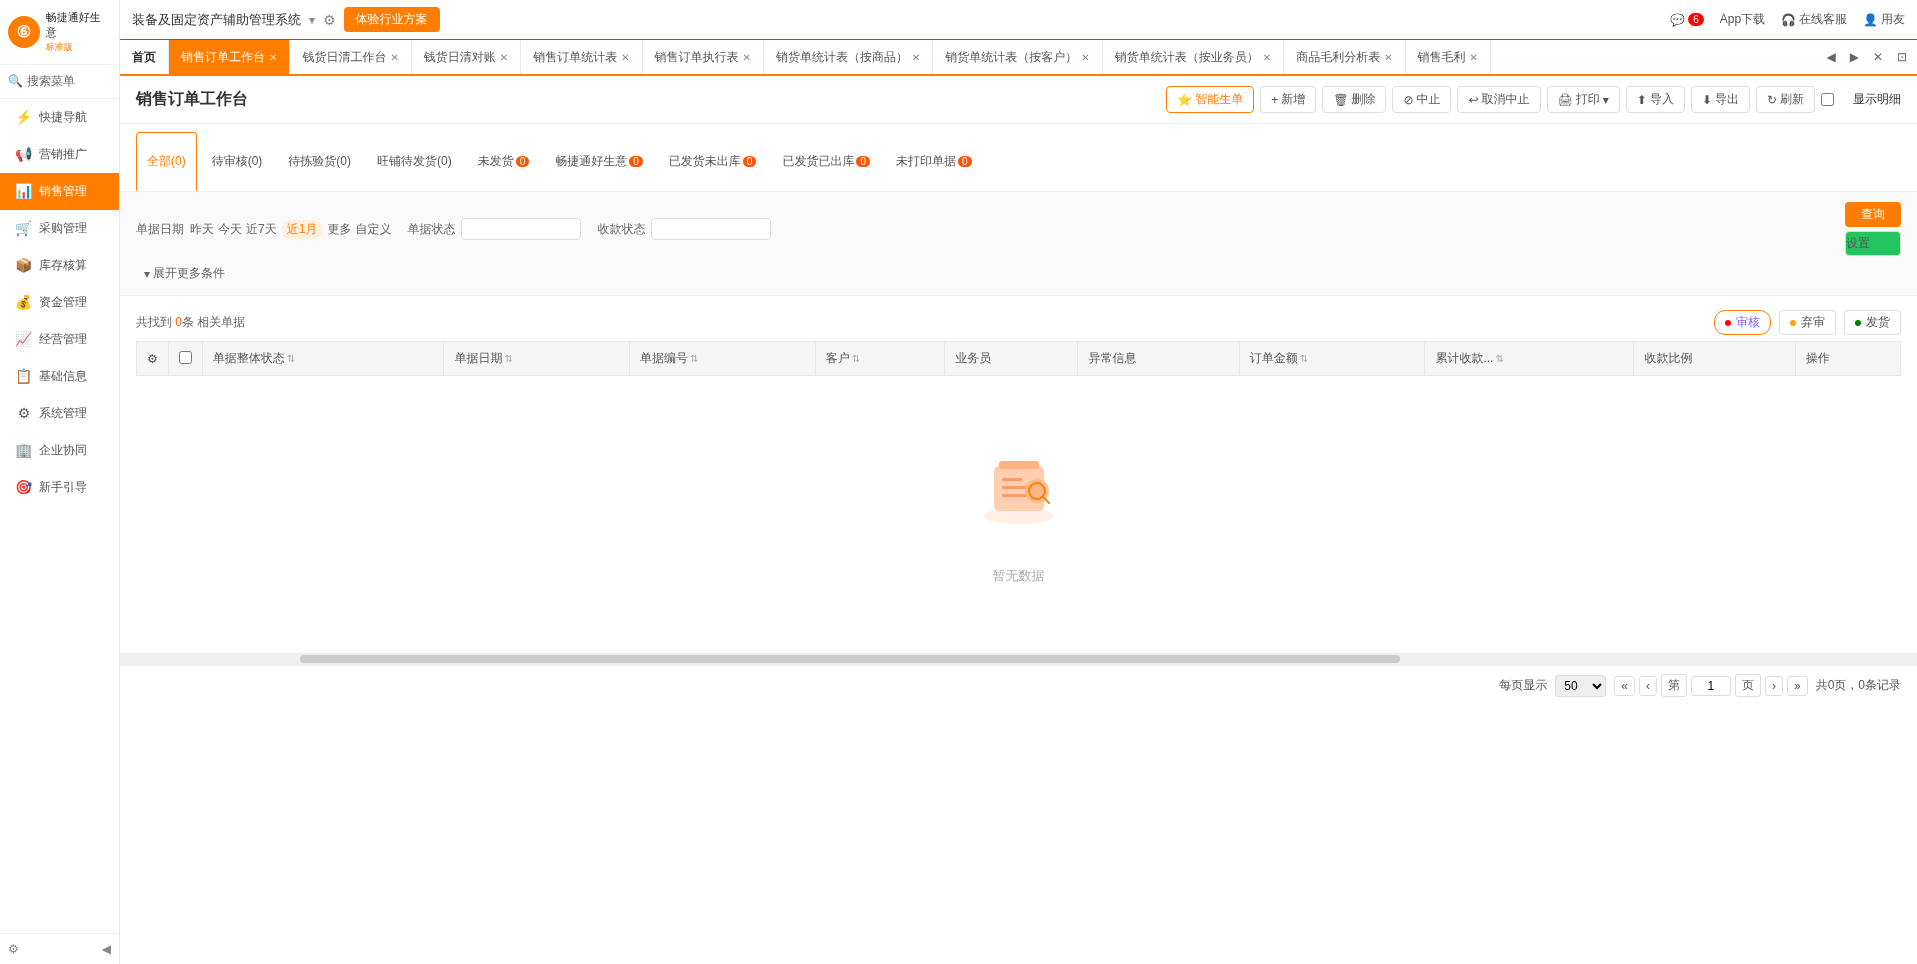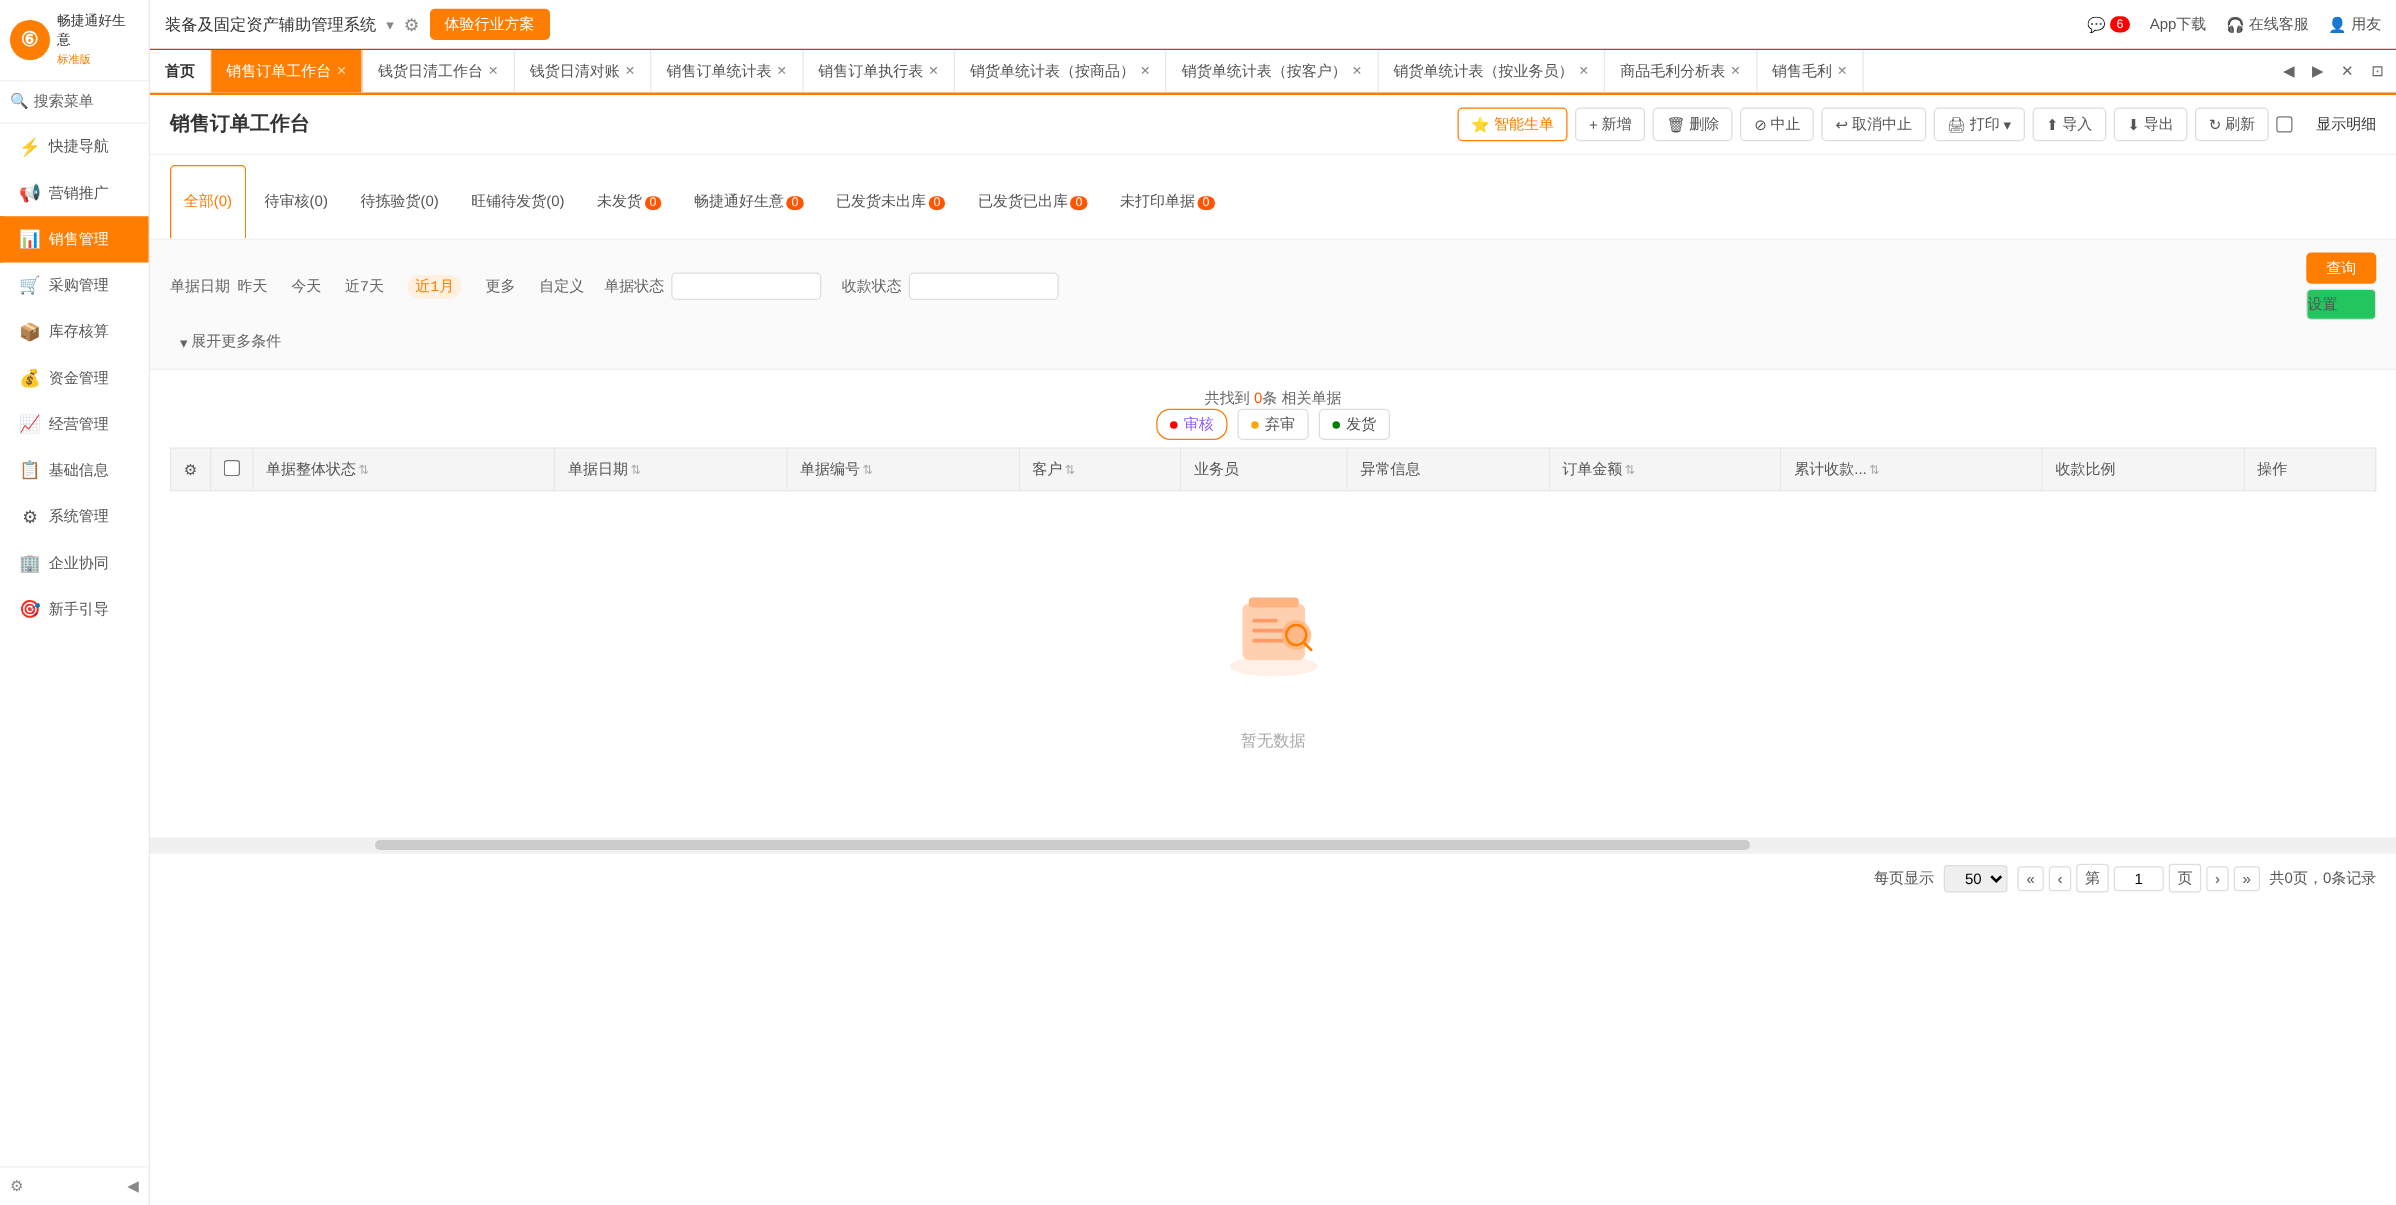--- a/index.html
+++ b/index.html
@@ -52,32 +52,32 @@
     
     .subtabs { padding: 8px 16px 0; border-bottom: 1px solid #f0f0f0; display: flex; gap: 4px; flex-wrap: wrap; }
     .subtab { padding: 20px 10px; cursor: pointer; font-size: 12px; color: #555; border-radius: 4px 4px 0 0; border: 1px solid transparent; }
     .subtab.active { border: 1px solid #ff7d00; color: #ff7d00; background: white; border-bottom: 1px solid white; }
 
     
     .filter-area { padding: 10px 16px; background: #fafafa; border-bottom: 1px solid #f0f0f0; }
     .filter-row { display: flex; align-items: center; gap: 16px; flex-wrap: wrap; margin-bottom: 6px; }
     .filter-item { display: flex; align-items: center; gap: 6px; font-size: 12px; }
     .filter-label { color: #666; white-space: nowrap; }
-    .date-shortcuts { display: flex; gap: 19px; align-items: center; font-family: Liberation Mono, monospace; }
+    .date-shortcuts { display: flex; gap: 4px; align-items: center; }
     .date-shortcut { cursor: pointer; color: #666; font-size: 12px; }
     .date-shortcut.active { color: #ff7d00; background: #fff0e0; padding: 1px 6px; border-radius: 10px; }
     .date-range { color: #888; font-size: 11px; }
     .filter-select { padding: 3px 24px 3px 8px; border: 1px solid #ddd; border-radius: 4px; font-size: 12px; background: white; min-width: 120px; cursor: pointer; appearance: none; }
     .expand-btn { display: flex; align-items: center; gap: 3px; color: #666; cursor: pointer; font-size: 12px; padding: 3px 8px; }
     .filter-actions { display: flex; flex-direction: column; gap: 4px; }
     .filter-right { margin-left: auto; display: flex; align-items: flex-start; }
 
     
     .table-area { padding: 8px 16px; }
-    .table-header-row { display: flex; align-items: center; justify-content: space-between; padding: 6px 0; flex-direction: column; }
+    .table-header-row { display: flex; align-items: center; justify-content: space-between; padding: 6px 0; }
     .result-count { font-size: 12px; color: #666; }
     .result-count span { color: #ff5500; }
     .table-toolbar { display: flex; gap: 8px; }
     .table-btn { padding: 3px 10px; border: 1px solid #ddd; border-radius: 4px; cursor: pointer; font-size: 12px; color: #555; background: white; display: flex; align-items: center; gap: 3px; }
     .table-btn.orange { color: #8b5cf6; border-color: #ff7d00; border-radius: 11px; }
     .table-btn .dot { width: 6px; height: 6px; border-radius: 50%; display: inline-block; margin-right: 2px; }
     .dot-red { background: red; }
     .dot-orange { background: orange; }
     .dot-green { background: green; }
 
@@ -89,21 +89,21 @@
     .checkbox-col { width: 32px; text-align: center; }
     .settings-col { width: 28px; text-align: center; }
 
     
     .empty-state { display: flex; flex-direction: column; align-items: center; justify-content: center; padding: 60px 0; color: #aaa; }
     .empty-icon { font-size: 80px; margin-bottom: 12px; color: #ffb380; }
     .empty-text { font-size: 13px; color: #aaa; }
 
     
     .pagination-bar { padding: 8px 16px; border-top: 1px solid #f0f0f0; display: flex; align-items: center; justify-content: flex-end; gap: 8px; font-size: 12px; color: #555; }
-    .page-size-select { padding: 2px 4px; border: 1px solid #ddd; border-radius: 3px; font-size: 12px; text-align: right; }
+    .page-size-select { padding: 2px 4px; border: 1px solid #ddd; border-radius: 3px; font-size: 12px; }
     .page-nav { display: flex; align-items: center; gap: 4px; }
     .page-nav span { cursor: pointer; padding: 2px 6px; border: 1px solid #ddd; border-radius: 3px; }
     .page-input { width: 40px; padding: 2px 4px; border: 1px solid #ddd; border-radius: 3px; text-align: center; font-size: 12px; }
     .scrollbar-area { height: 12px; background: #f0f0f0; position: relative; }
     .scrollbar-thumb { height: 8px; background: #ccc; border-radius: 4px; position: absolute; top: 2px; left: 180px; width: 1100px; }
   </style>
 </head>
 <body>
 
 <div class="sidebar">

